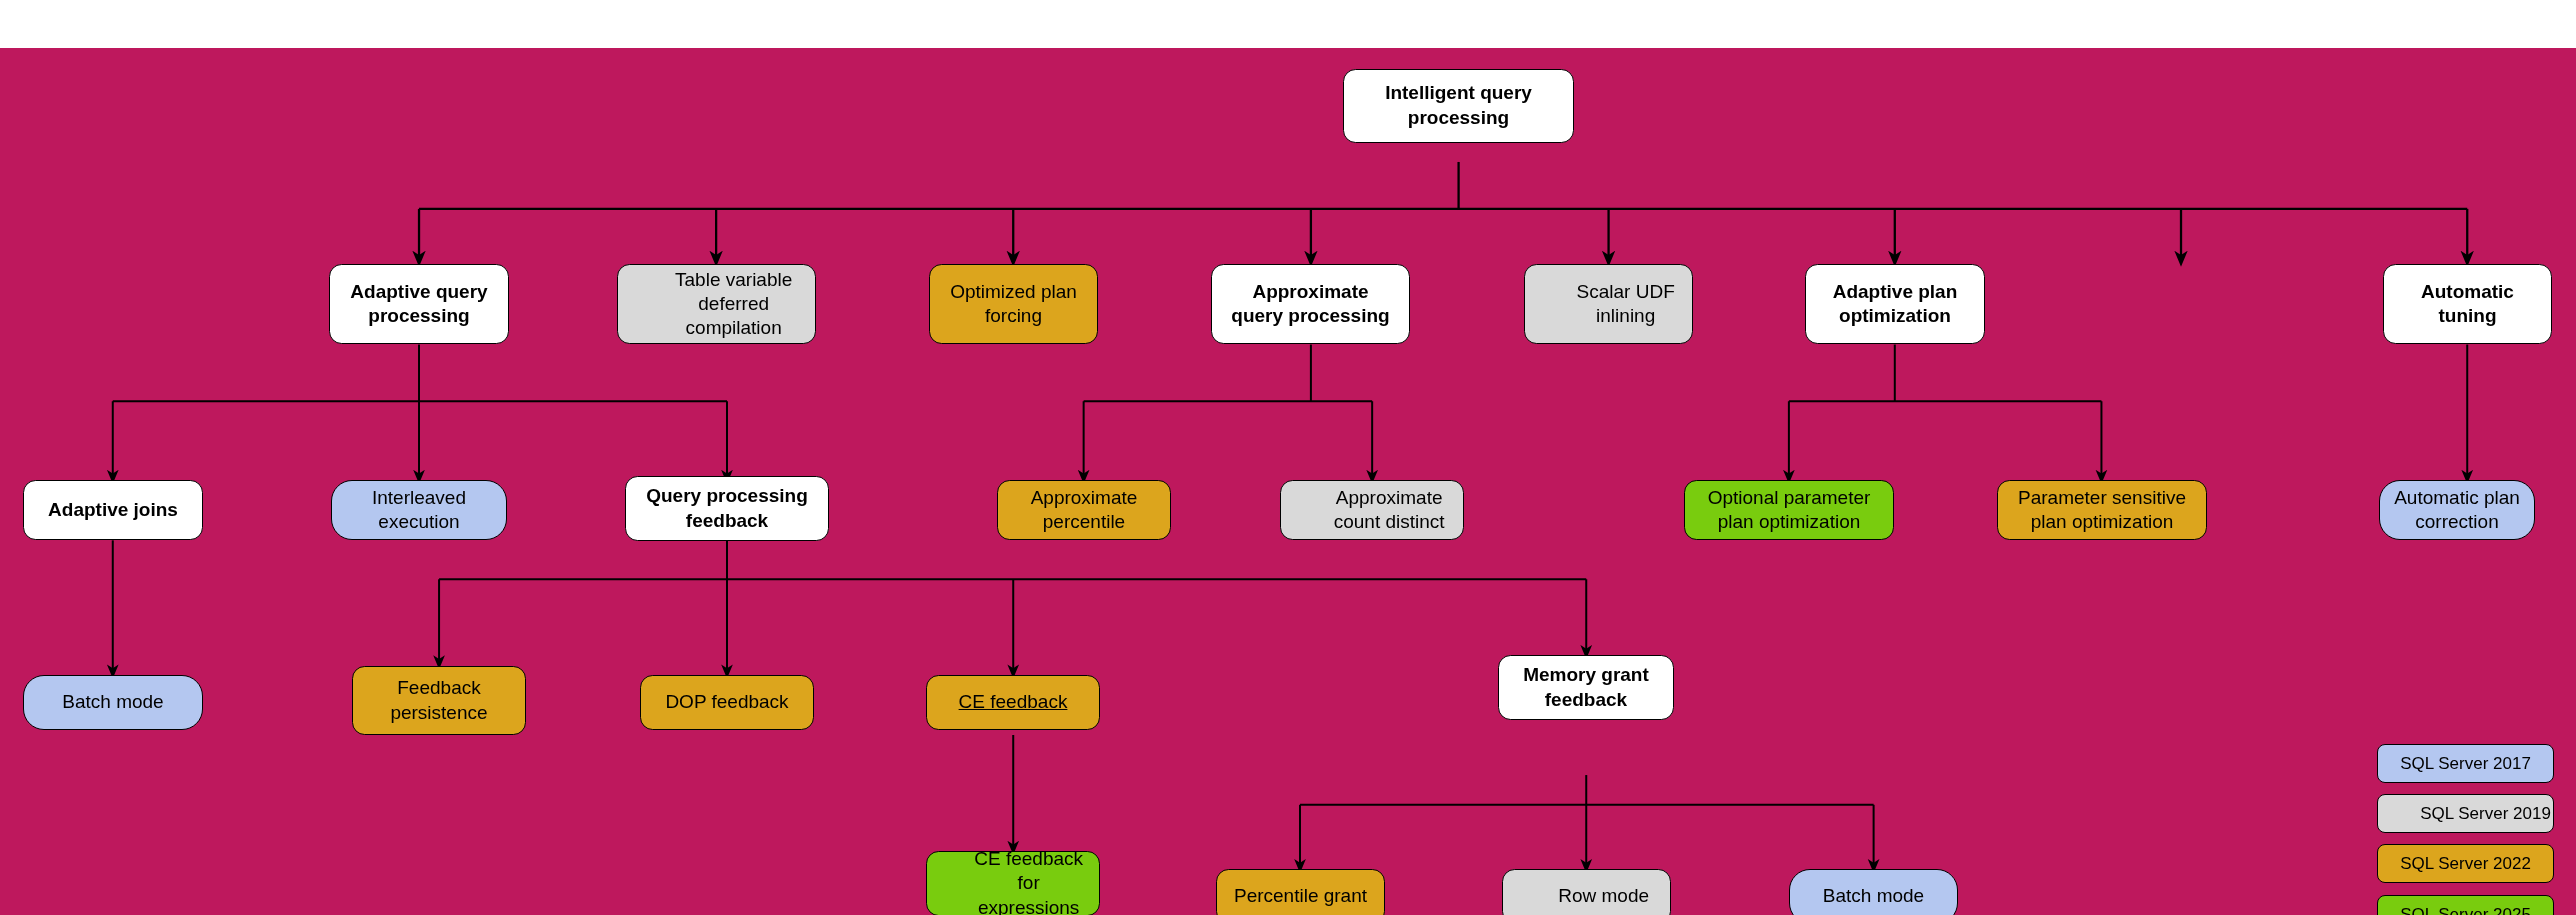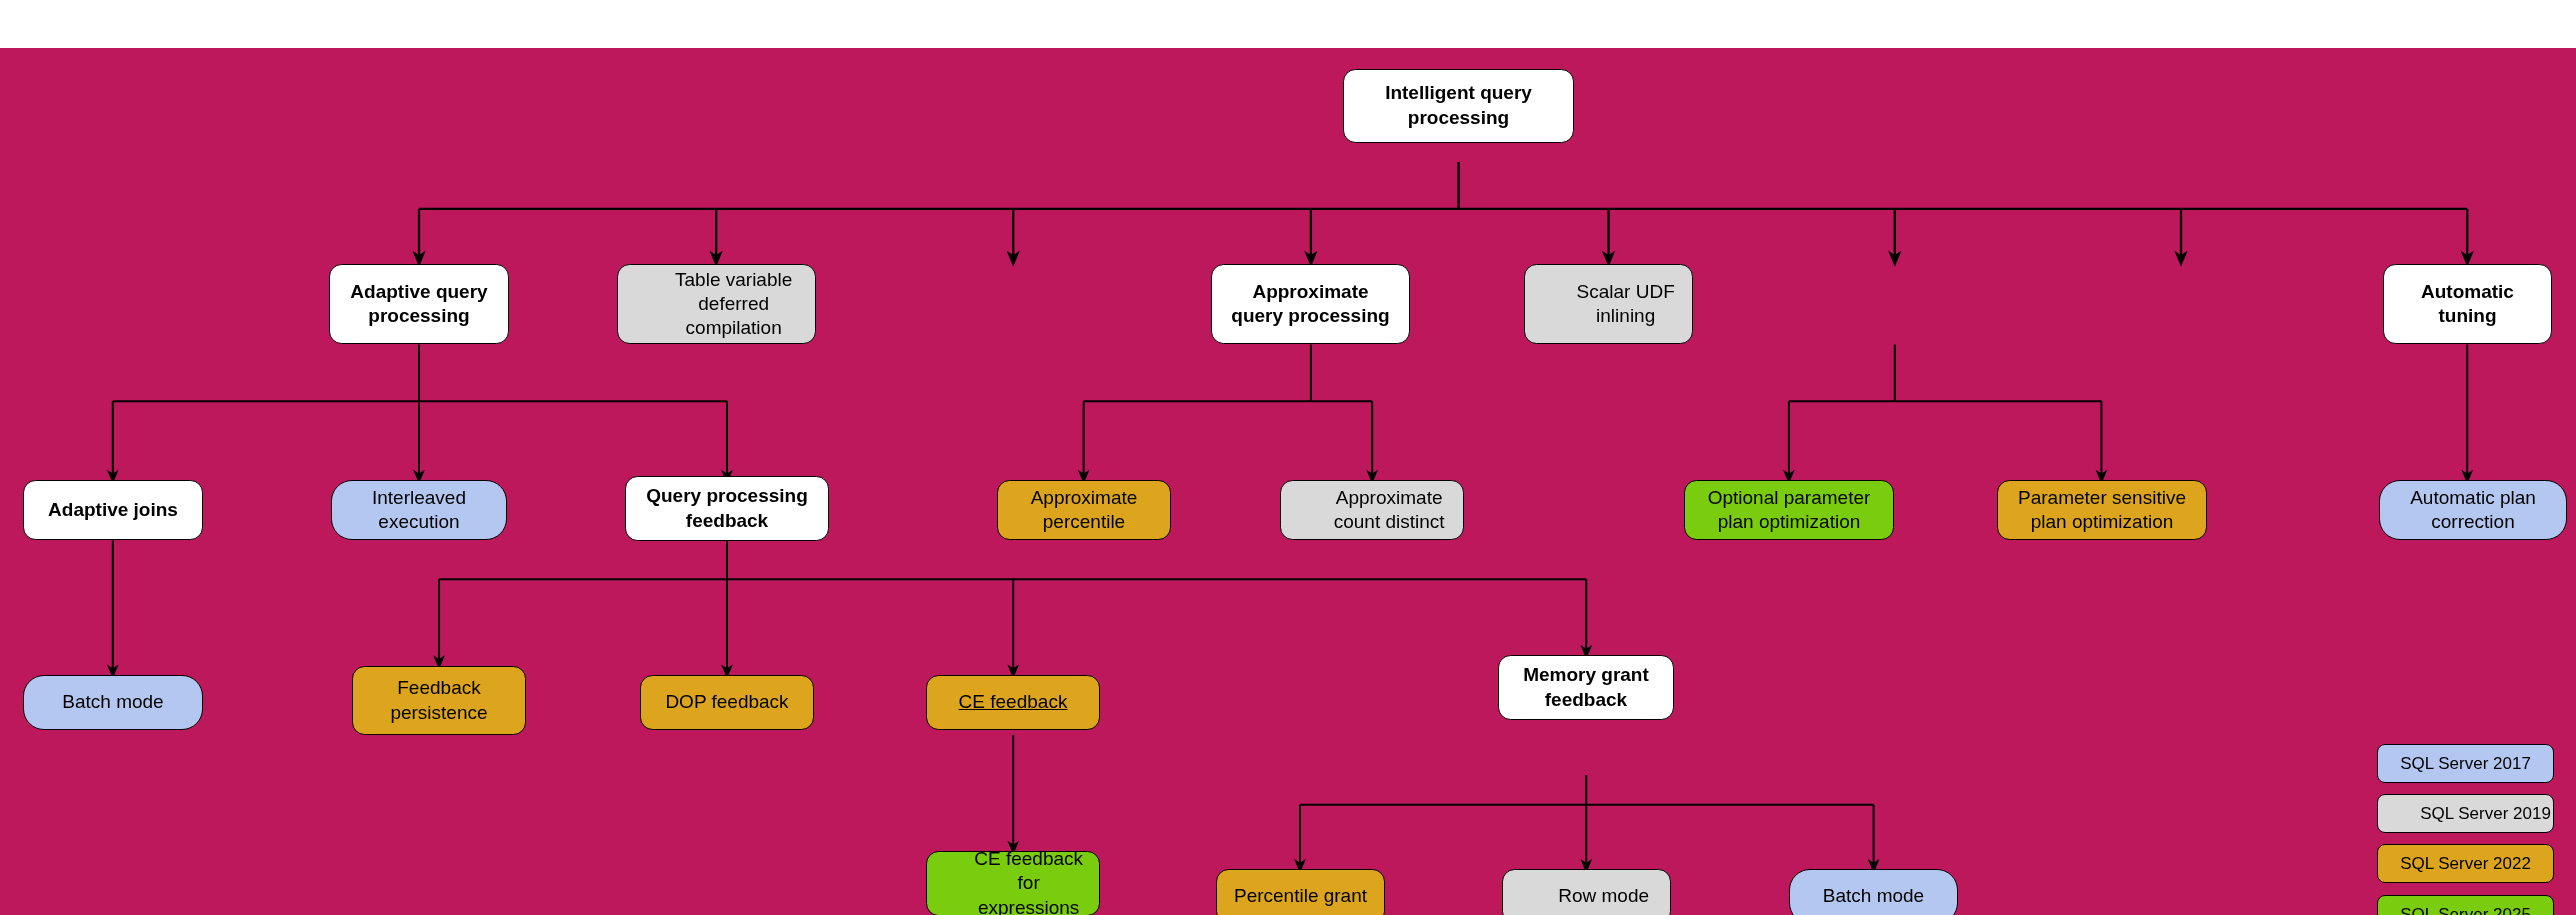--- a/index.html
+++ b/index.html
@@ -132,27 +132,31 @@
 
   <div class="node fill-white bold" style="left:1343px;top:20.6px;width:231px;height:74px;">Intelligent query
 processing</div>
 
   <div class="node fill-white bold" style="left:329px;top:216px;width:180px;height:80px;">Adaptive query
 processing</div>
 
   <div class="node fill-gray" style="left:617px;top:216px;width:199px;height:80px;">Table variable
 deferred compilation</div>
 
+  <div class="node fill-orange" style="left:929px;top:216px;width:169px;height:80px;">Optimized plan
+forcing</div>
 
   <div class="node fill-white bold" style="left:1211px;top:216px;width:199px;height:80px;">Approximate
 query processing</div>
 
   <div class="node fill-gray" style="left:1524px;top:216px;width:169px;height:80px;">Scalar UDF
 inlining</div>
 
+  <div class="node fill-white bold" style="left:1805px;top:216px;width:180px;height:80px;">Adaptive plan
+optimization</div>
 
 
   <div class="node fill-white bold" style="left:2383px;top:216px;width:169px;height:80px;">Automatic
 tuning</div>
 
   <div class="node fill-white bold" style="left:23px;top:432px;width:180px;height:60px;">Adaptive joins</div>
 
   <div class="node fill-blue" style="left:331px;top:432px;width:176px;height:60px;">Interleaved
 execution</div>
 
@@ -164,21 +168,21 @@
 
   <div class="node fill-gray" style="left:1280px;top:432px;width:184px;height:60px;">Approximate
 count distinct</div>
 
   <div class="node fill-green" style="left:1684px;top:432px;width:210px;height:60px;">Optional parameter
 plan optimization</div>
 
   <div class="node fill-orange" style="left:1997px;top:432px;width:210px;height:60px;">Parameter sensitive
 plan optimization</div>
 
-  <div class="node fill-blue" style="left:2379px;top:432px;width:188px;height:60px;">Automatic plan
+  <div class="node fill-blue" style="left:2379px;top:432px;width:156px;height:60px;">Automatic plan
 correction</div>
 
   <div class="node fill-blue" style="left:23px;top:627px;width:180px;height:55px;">Batch mode</div>
 
   <div class="node fill-orange" style="left:352px;top:618px;width:174px;height:69px;">Feedback
 persistence</div>
 
   <div class="node fill-orange" style="left:640px;top:627px;width:174px;height:55px;">DOP feedback</div>
 
   <div class="node fill-orange" style="left:926px;top:627px;width:174px;height:55px;text-decoration:underline;">CE feedback</div>

